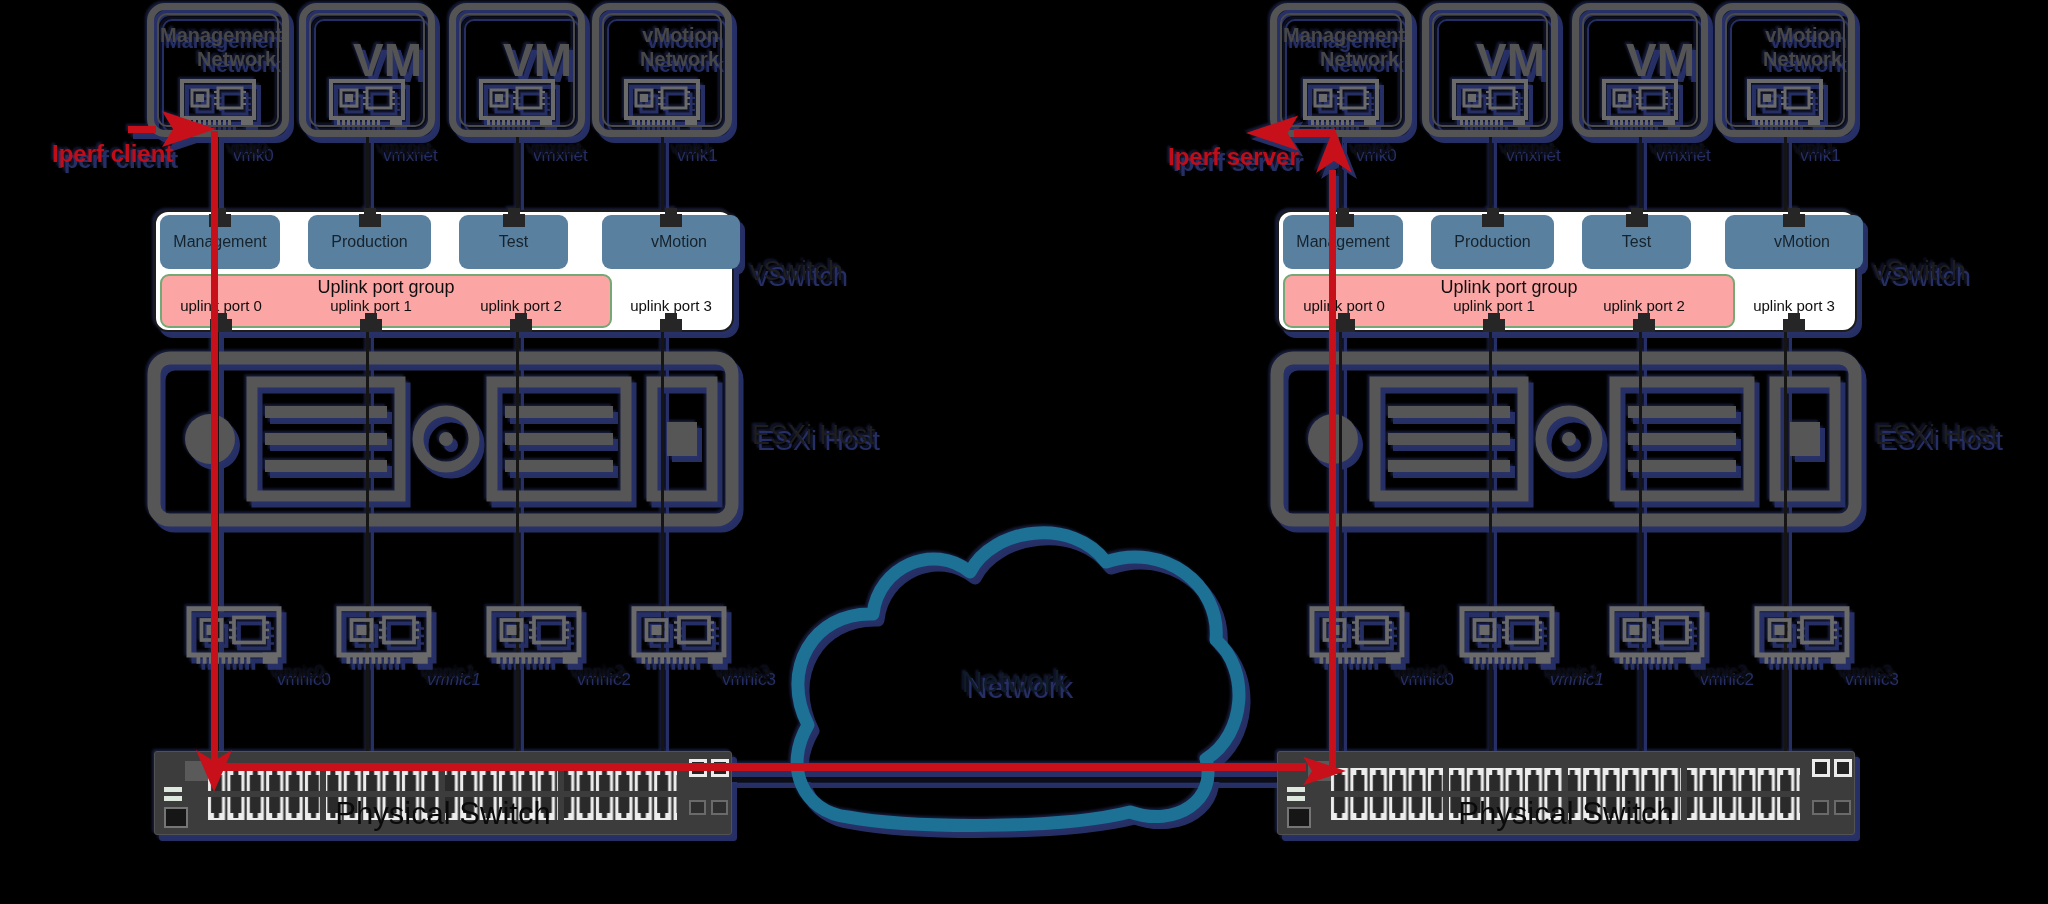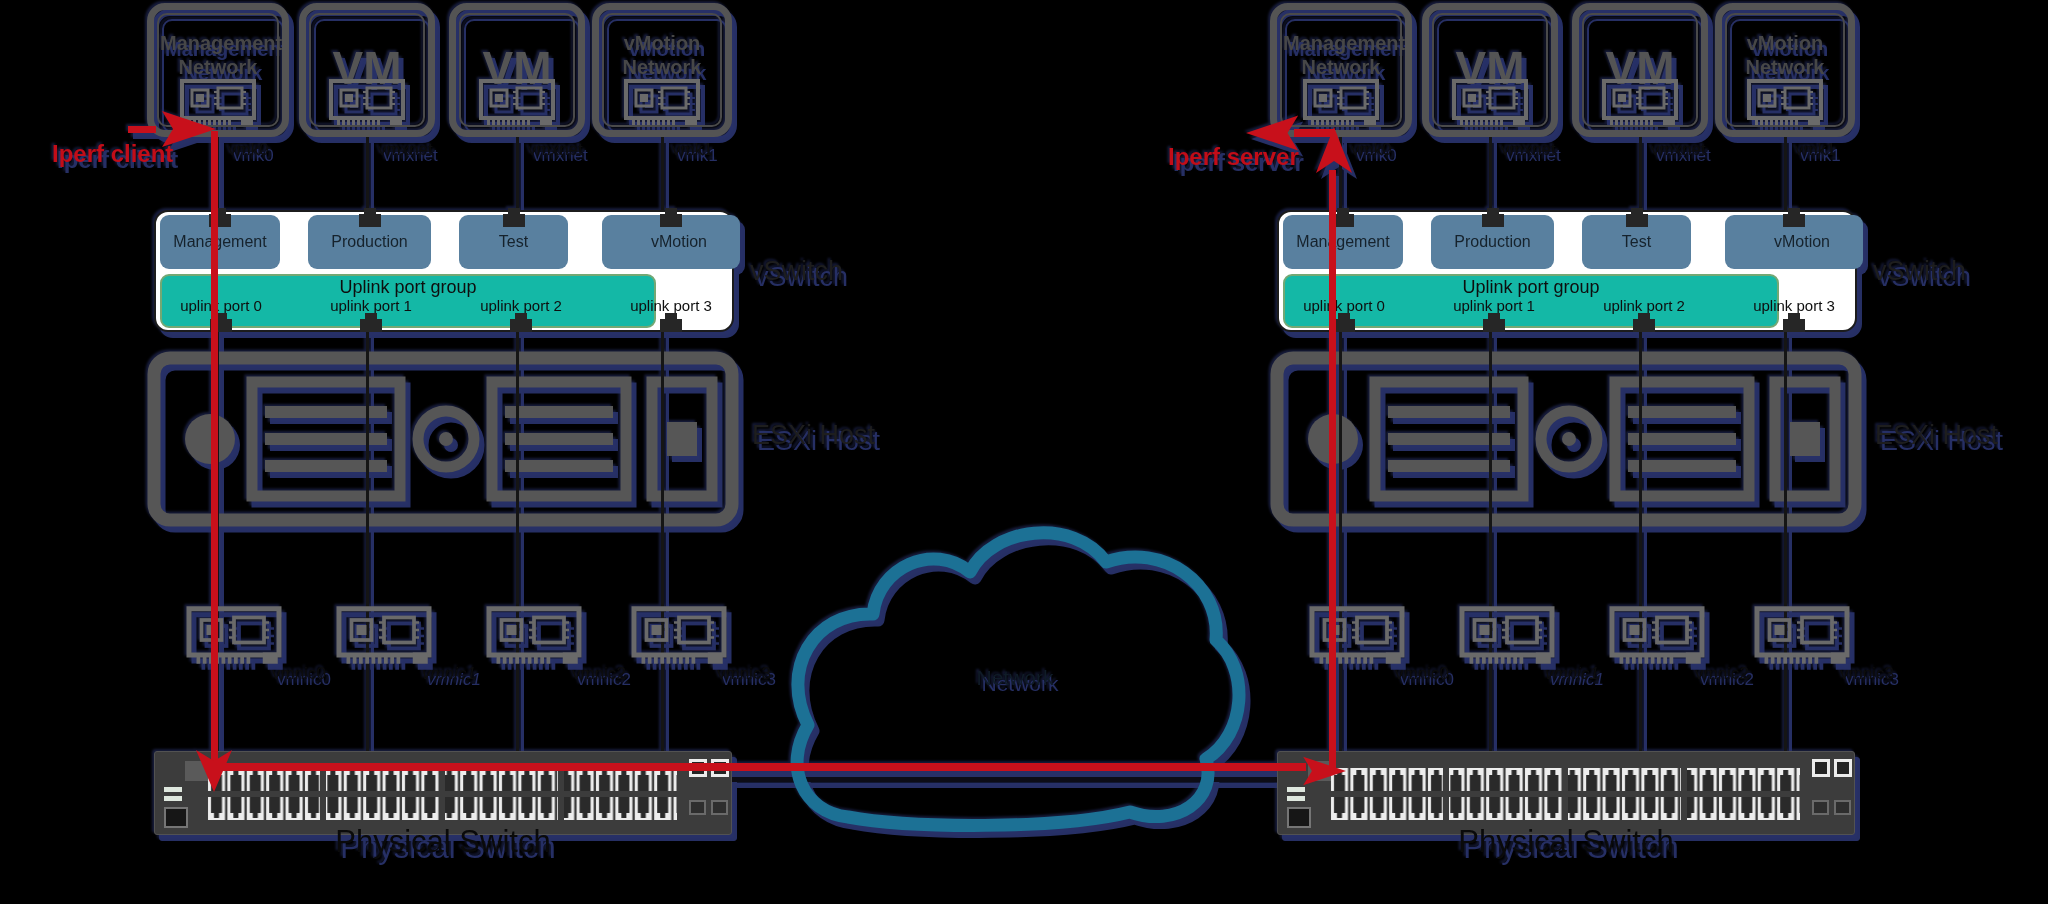--- a/index.html
+++ b/index.html
@@ -7,41 +7,41 @@
          font-family:"Liberation Sans","DejaVu Sans",sans-serif;}
   #diagram{position:absolute;inset:0;
      filter: drop-shadow(5px 6px 0px rgba(40,50,105,0.95)) drop-shadow(-2px -2px 1px rgba(40,50,105,0.55));}
   .host{position:absolute;top:0;width:925px;height:904px;}
   .host-left{left:0;} .host-right{left:1123px;}
 
   
   .netbox{position:absolute;top:3px;height:134px;border:7px solid #545454;border-radius:18px;box-sizing:border-box;z-index:3;}
   .netbox::after{content:"";position:absolute;inset:3px;border:2px solid #4a4a4a;border-radius:10px;}
   .nb0{left:147px;width:142px;} .nb1{left:299px;width:136px;} .nb2{left:449px;width:136px;} .nb3{left:592px;width:140px;}
-  .netbox .title{margin-top:9px;text-align:center;font-weight:bold;font-size:20px;line-height:1.22;color:#474747;padding:12px 6px;}
+  .netbox .title{margin-top:9px;text-align:right;font-weight:bold;font-size:20px;line-height:1.22;color:#474747;padding:4px 6px;}
   .netbox.vm .title{font-size:46px;margin-top:18px;color:#545454;}
   .nic-sm{position:absolute;bottom:4px;left:50%;transform:translateX(-50%);width:78px;height:48px;z-index:4;}
 
   .portlabel{position:absolute;top:140px;font-size:17px;color:#0d0d0d;z-index:5;}
   .pl0{left:228px;} .pl1{left:378px;} .pl2{left:528px;} .pl3{left:672px;}
 
   
   .vl{position:absolute;width:3px;background:#151515;}
   .vlt{top:133px;height:85px;z-index:1;}
   .vlm{top:326px;height:436px;z-index:2;}
   .x0{left:216px;} .x1{left:366px;} .x2{left:516px;} .x3{left:661px;}
 
   
   .vswitch{position:absolute;left:154px;top:210px;width:580px;height:122px;background:#ffffff;
            border:2px solid #1c1c1c;border-radius:14px;box-sizing:border-box;z-index:3;}
   .pg{position:absolute;top:3px;height:54px;background:#59809f;border-radius:9px;
       display:flex;align-items:center;justify-content:center;font-size:16px;color:#16222c;}
   .pg0{left:4px;width:120px;} .pg1{left:152px;width:123px;} .pg2{left:303px;width:109px;} .pg3{left:446px;width:122px;padding-left:16px;}
   .pg .rj{position:absolute;top:-8px;left:50%;margin-left:-12px;width:24px;height:20px;}
-  .uplink{position:absolute;left:4px;top:62px;width:496px;height:54px;background:#14b8a6;
+  .uplink{position:absolute;left:4px;top:62px;width:452px;height:54px;background:#fca5a5;
           border:2px solid #74a874;border-radius:9px;box-sizing:border-box;}
   .uplink-title{text-align:center;font-size:18px;color:#0e0e0e;margin-top:1px;}
   .up-label{position:absolute;top:21px;width:110px;text-align:center;font-size:15px;color:#0e0e0e;}
   .ul0{left:4px;} .ul1{left:154px;} .ul2{left:304px;} .ul3{left:454px;}
   .up-rj{position:absolute;bottom:-6px;width:24px;height:20px;z-index:4;}
   .ur0{left:47px;} .ur1{left:197px;} .ur2{left:347px;} .ur3{left:497px;}
 
   .sidelabel{position:absolute;font-size:27px;color:#1e1e1e;z-index:5;white-space:nowrap;}
   .vswitch-label{left:750px;top:256px;}
   .esxi-label{left:752px;top:420px;}
@@ -59,28 +59,28 @@
            border:1px solid #525252;border-radius:3px;box-sizing:border-box;z-index:3;}
   .sw-logo{position:absolute;left:30px;top:9px;width:26px;height:20px;background:#5a5a5a;}
   .sw-led{position:absolute;left:9px;width:18px;height:5px;background:#dfe8df;}
   .led1{top:35px;} .led2{top:44px;}
   .sw-uport{position:absolute;left:9px;top:55px;width:20px;height:17px;background:#161616;border:2px solid #757575;}
   .sw-ports{position:absolute;left:52px;top:16px;width:470px;height:52px;}
   .sw-mod{position:absolute;box-sizing:border-box;}
   .modw{top:7px;width:18px;height:18px;background:#242424;border:3px solid #ececec;}
   .modd{top:48px;width:17px;height:15px;background:#2e2e2e;border:2px solid #6a6a6a;}
   .m1{left:534px;} .m2{left:556px;}
-  .pswitch-label{position:absolute;left:154px;top:824px;width:578px;text-align:center;
+  .pswitch-label{position:absolute;left:154px;top:796px;width:578px;text-align:center;
                  font-size:31px;color:#0a0a0a;z-index:5;}
 
   
   .linkline{position:absolute;left:716px;top:777px;width:582px;height:5px;background:#0d0d16;z-index:0;}
   .cloud{position:absolute;left:778px;top:512px;width:472px;height:330px;z-index:4;}
   .cloud-label{position:absolute;left:940px;top:666px;width:150px;text-align:center;
-               font-size:21px;color:#101c28;z-index:5;}
+               font-size:29px;color:#101c28;z-index:5;}
 
   
   .red{position:absolute;background:#c8101b;z-index:10;}
   .redsvg{position:absolute;z-index:10;color:#c8101b;}
   .iperf{position:absolute;font-size:24px;font-weight:bold;color:#c20d18;z-index:10;white-space:nowrap;}
   .iperf-client{left:52px;top:140px;}
   .iperf-server{left:1168px;top:143px;}
   .dash-l{left:128px;top:126px;width:28px;height:7px;}
   .arr-r-top{left:158px;top:110px;width:58px;height:38px;}
   .vline-l{left:211px;top:131px;width:7px;height:632px;}

